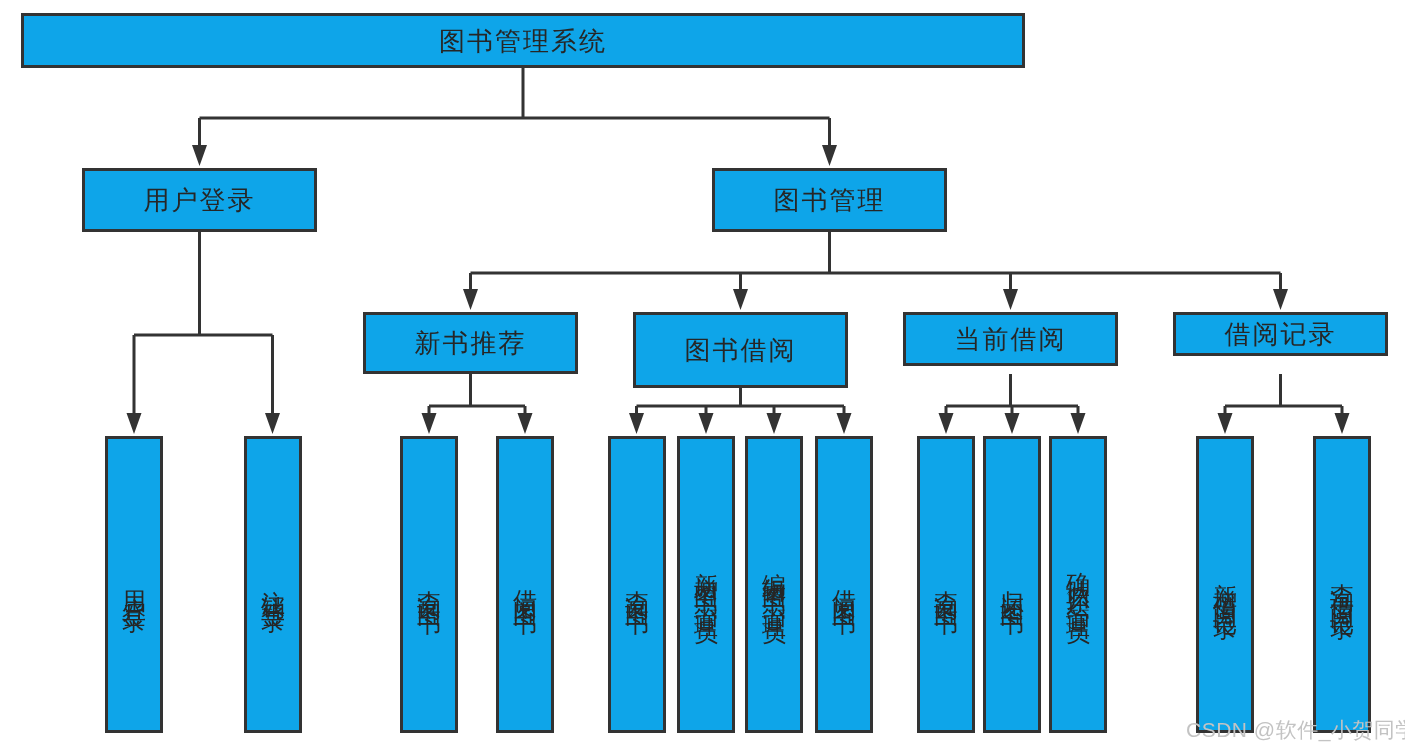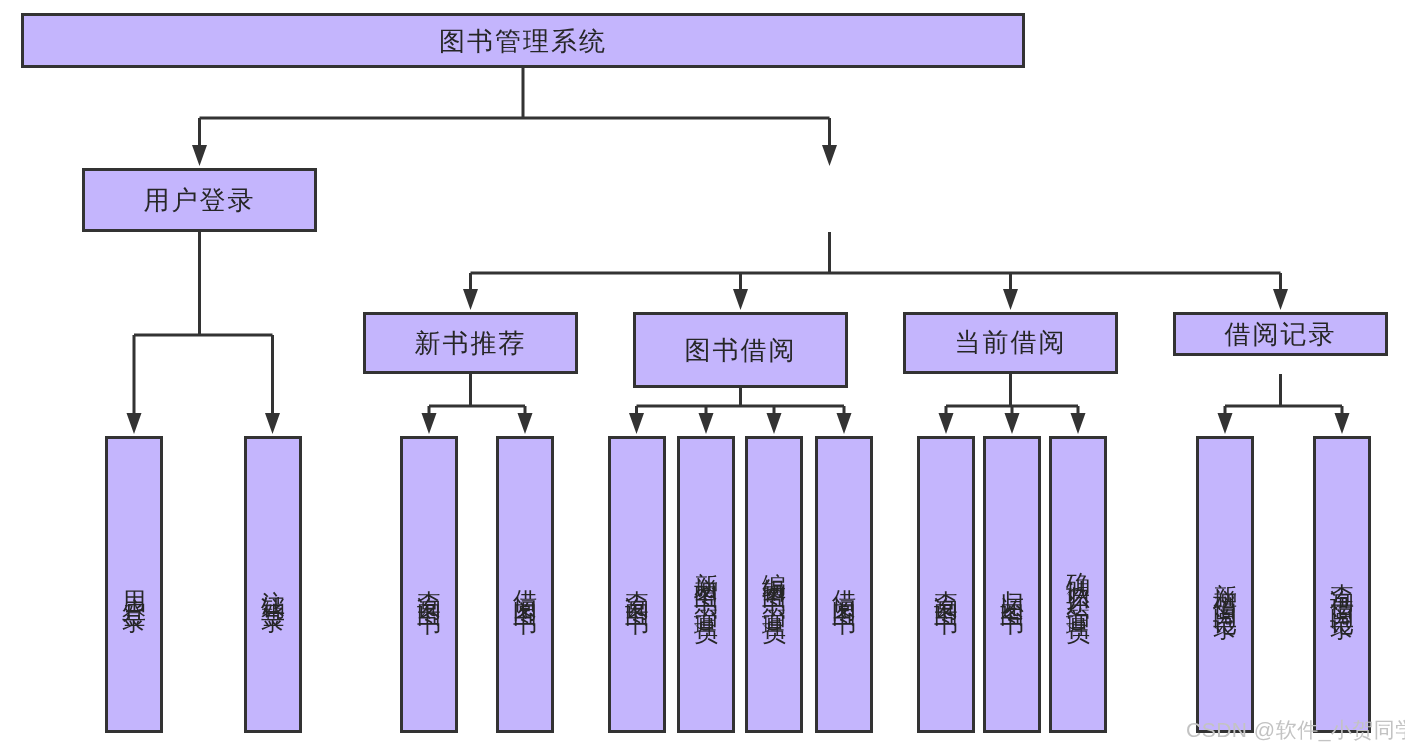--- a/index.html
+++ b/index.html
@@ -27,21 +27,21 @@
     stroke-width: 3;
   }
   .connectors .arrow {
     fill: #333333;
     stroke: none;
   }
   .node {
     position: absolute;
     box-sizing: border-box;
     border: 3px solid #333333;
-    background: #c4b5fd;
+    background: #0ea5e9;
     color: #262626;
     display: flex;
     align-items: center;
     justify-content: center;
     z-index: 1;
     text-align: center;
   }
   .hbox {
     font-size: 26px;
     letter-spacing: 2px;
@@ -124,24 +124,25 @@
       M938.5 413 L953.5 413 L946 434 Z
       M1004.5 413 L1019.5 413 L1012 434 Z
       M1070.5 413 L1085.5 413 L1078 434 Z
       M1217.5 413 L1232.5 413 L1225 434 Z
       M1334.5 413 L1349.5 413 L1342 434 Z"></path>
   </svg>
 
   <div class="node hbox" style="left:21px; top:13px; width:1004px; height:55px;">图书管理系统</div>
 
   <div class="node hbox" style="left:82px; top:168px; width:235px; height:64px;">用户登录</div>
+  <div class="node hbox" style="left:712px; top:168px; width:235px; height:64px;">图书管理</div>
 
   <div class="node hbox" style="left:363px; top:312px; width:215px; height:62px;">新书推荐</div>
   <div class="node hbox" style="left:633px; top:312px; width:215px; height:76px;">图书借阅</div>
-  <div class="node hbox" style="left:903px; top:312px; width:215px; height:62px;font-family:Liberation Serif, serif;">当前借阅</div>
+  <div class="node hbox" style="left:903px; top:312px; width:215px; height:54px;">当前借阅</div>
   <div class="node hbox" style="left:1173px; top:312px; width:215px; height:44px;">借阅记录</div>
 
   <div class="node vbox" style="left:105px; top:436px; width:58px; height:297px;">用户登录</div>
   <div class="node vbox" style="left:244px; top:436px; width:58px; height:297px;">注销登录</div>
 
   <div class="node vbox" style="left:400px; top:436px; width:58px; height:297px;">查询图书</div>
   <div class="node vbox" style="left:496px; top:436px; width:58px; height:297px;">借阅图书</div>
 
   <div class="node vbox" style="left:608px; top:436px; width:58px; height:297px;">查询图书</div>
   <div class="node vbox" style="left:677px; top:436px; width:58px; height:297px;">新增图书（管理员）</div>

